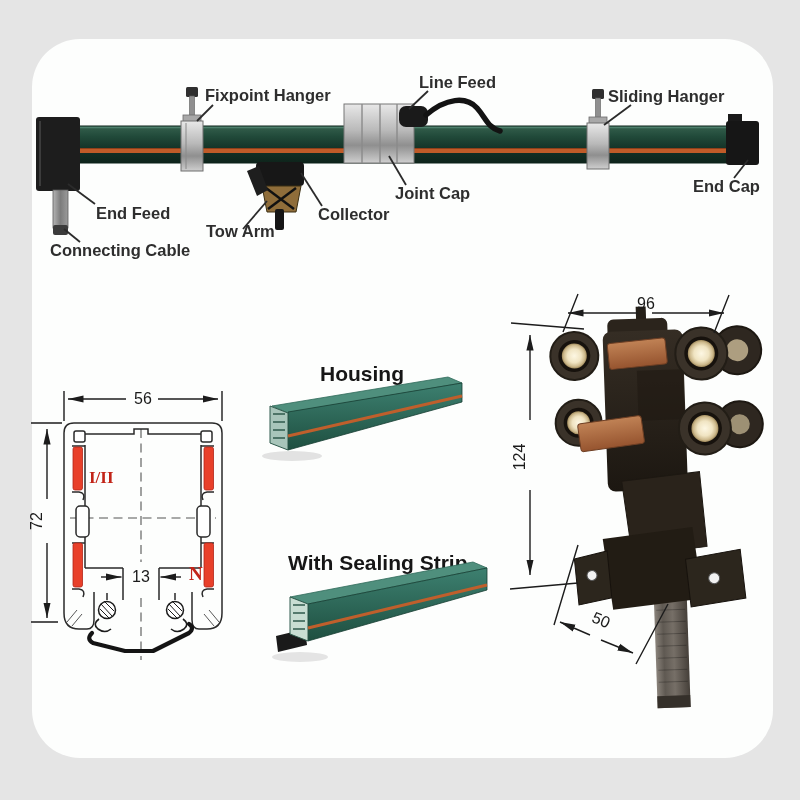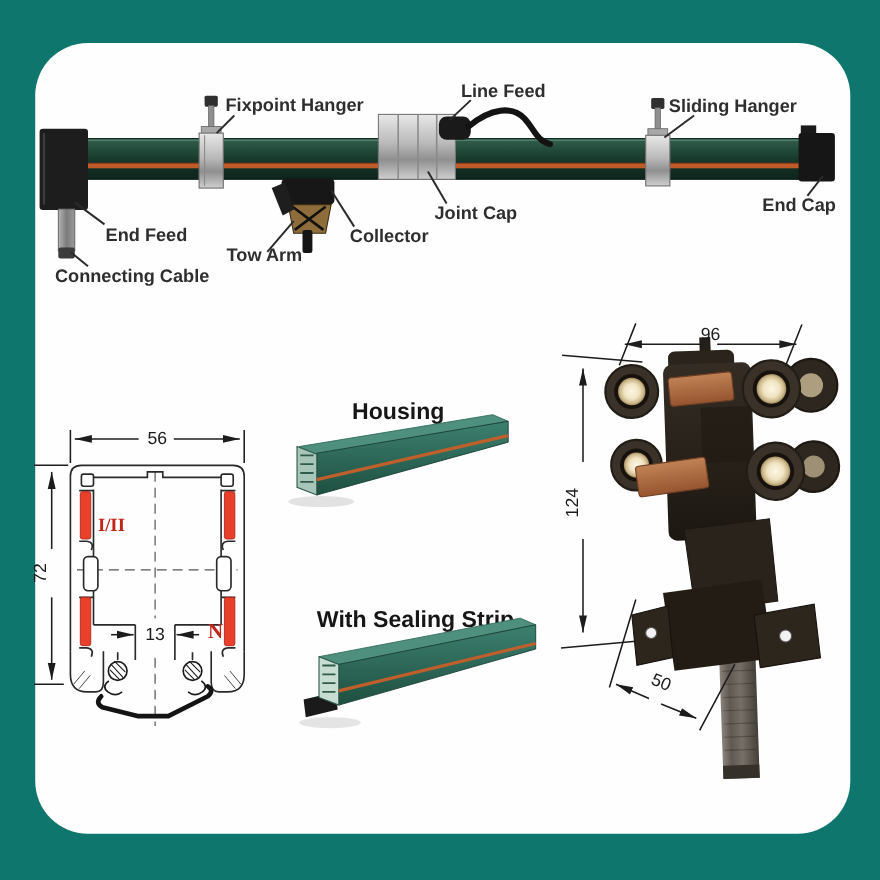--- a/index.html
+++ b/index.html
@@ -1,16 +1,16 @@
 <!DOCTYPE html>
 <html><head>
 <meta charset="utf-8">
 <style>
   html,body{margin:0;padding:0;background:#b2e7e3;}
-  .canvas{position:relative;width:800px;height:800px;background:#0f766e;overflow:hidden;
+  .canvas{position:relative;width:800px;height:800px;background:#e5e5e5;overflow:hidden;
           font-family:"Liberation Sans",sans-serif;}
   .panel{position:absolute;left:32px;top:39px;width:741px;height:719px;background:#fdfefd;
          border-radius:48px;}
   svg{position:absolute;left:0;top:0;}
   .lbl{font-family:"Liberation Sans",sans-serif;font-weight:bold;font-size:16.5px;fill:#2e2e2e;}
   .ttl{font-family:"Liberation Sans",sans-serif;font-weight:600;font-size:21px;fill:#161616;}
   .dim{font-family:"Liberation Sans",sans-serif;font-size:16px;fill:#1b1b1b;}
   .redserif{font-family:"Liberation Serif",serif;font-weight:bold;fill:#c22418;}
   .oln{stroke:#2a2a2a;fill:none;stroke-width:1.5;}
   .ldr{stroke:#2b2b2b;stroke-width:1.8;}

